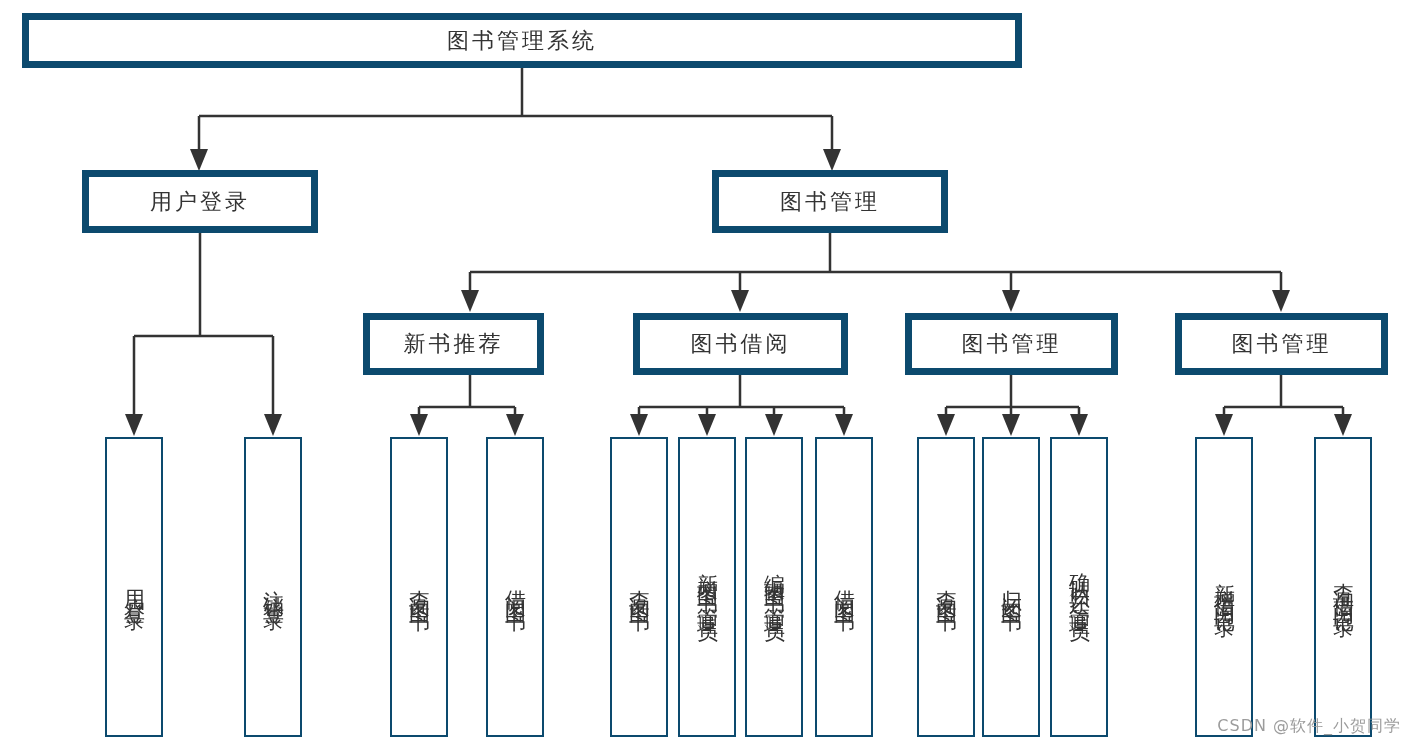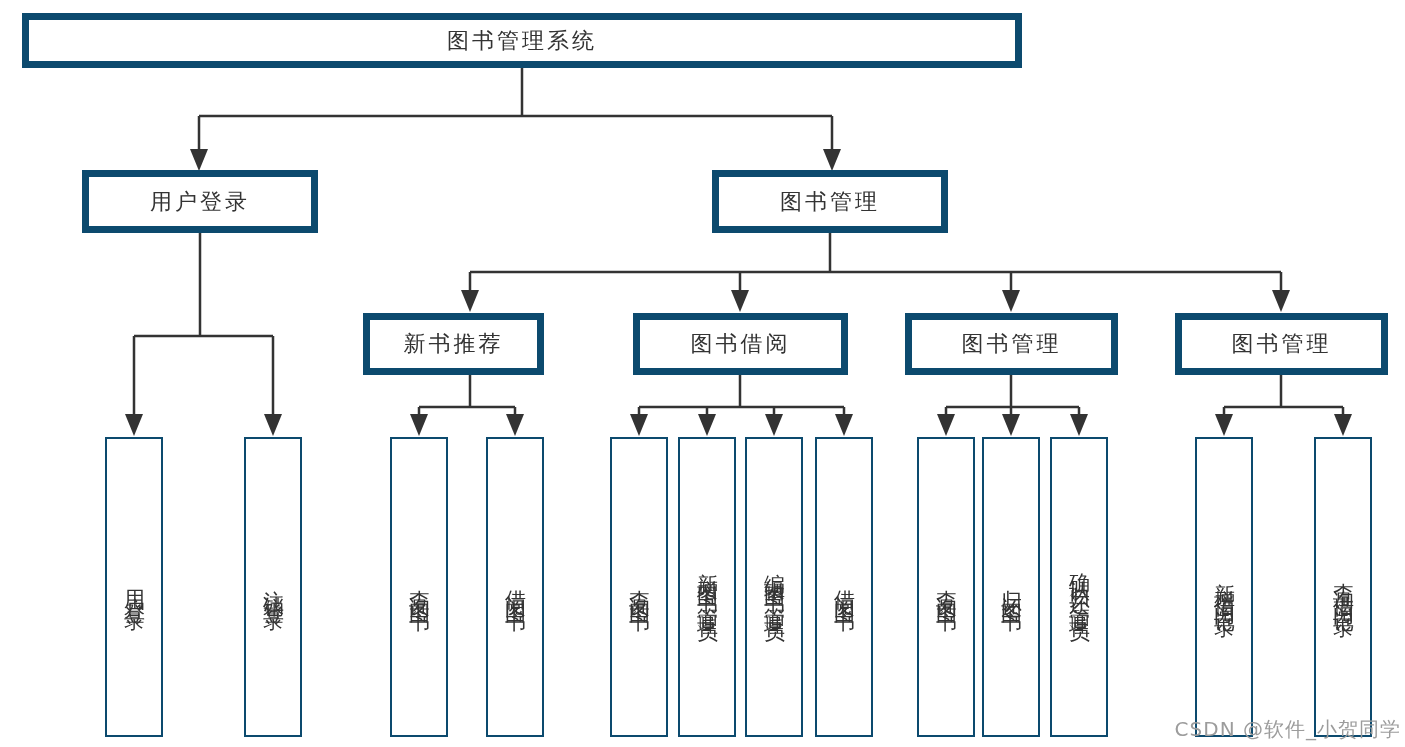--- a/index.html
+++ b/index.html
@@ -21,21 +21,21 @@
   }
   .hlabel{font-size:22px;letter-spacing:3px;white-space:nowrap;}
   .leaf{border-width:2px;}
   .vlabel{
     writing-mode:vertical-rl;text-orientation:mixed;
     font-size:21px;line-height:1;letter-spacing:7px;
     white-space:nowrap;
   }
   .watermark{
     position:absolute;top:716px;right:4px;
-    font-size:20px;letter-spacing:1px;
+    font-size:16px;letter-spacing:1px;
     color:#9c9c9c;white-space:nowrap;margin-left:25px;
   }
 </style>
 </head>
 <body>
 
 <div class="canvas">
 
   <svg class="wires" viewBox="0 0 1405 747" xmlns="http://www.w3.org/2000/svg" aria-hidden="true">
 

